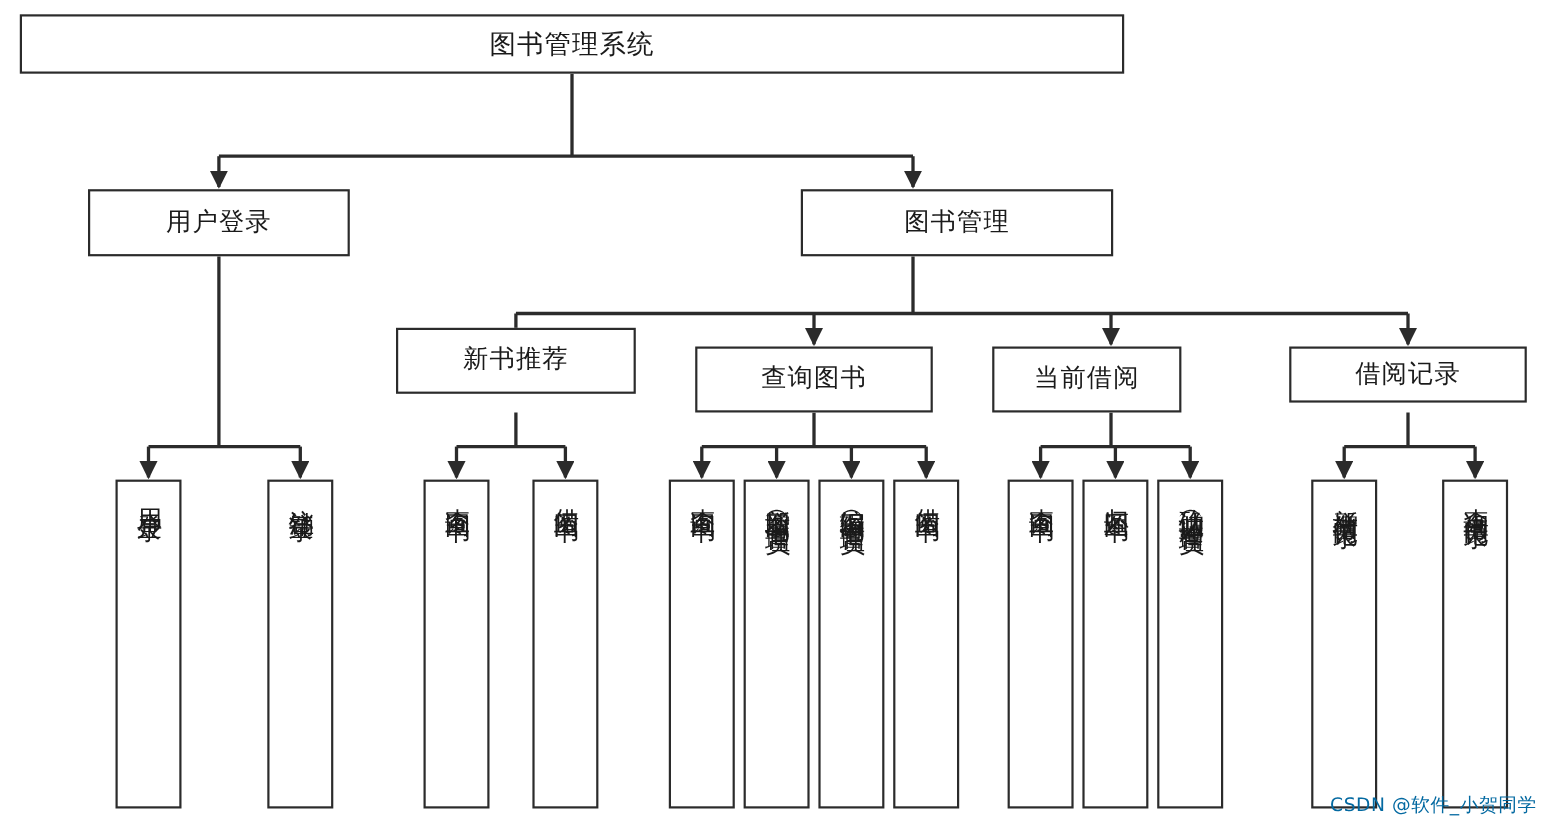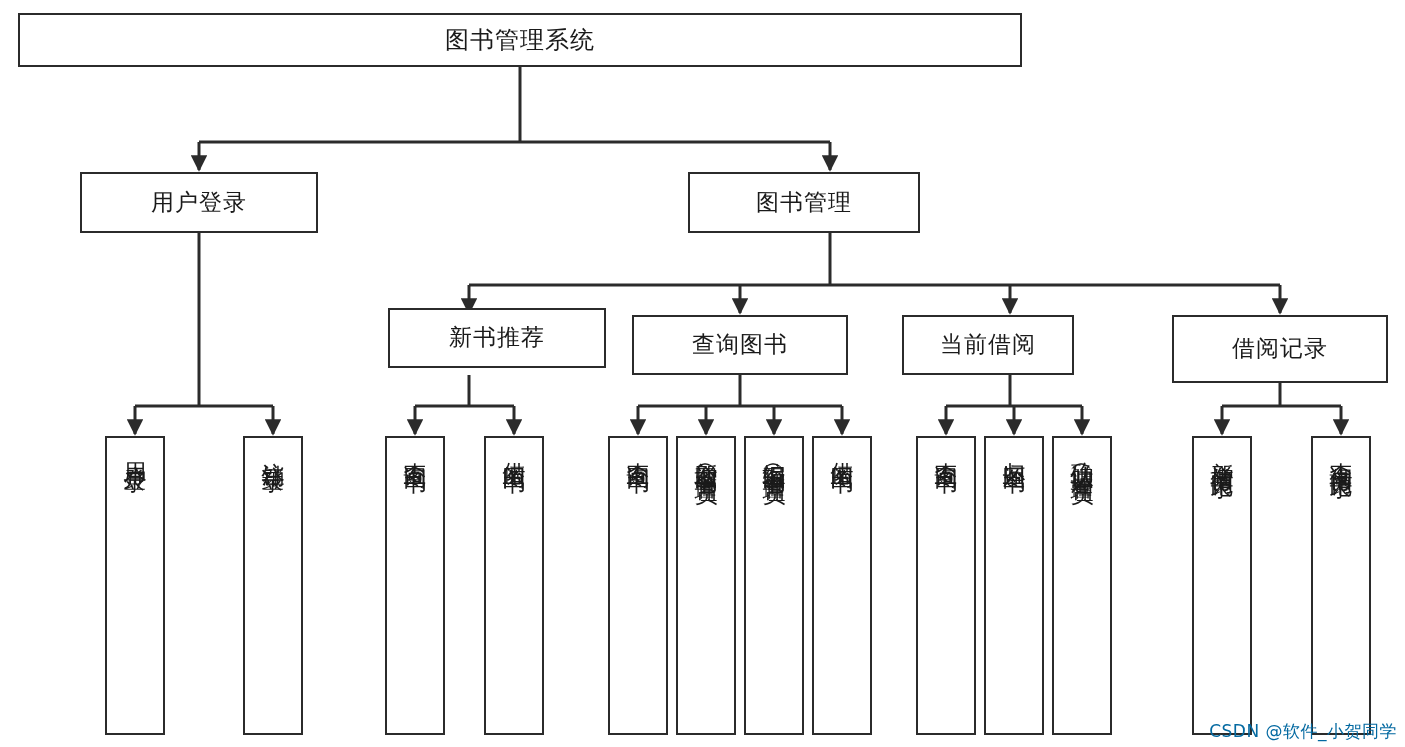--- a/index.html
+++ b/index.html
@@ -119,33 +119,33 @@
       </g>
   </svg>
 
   <div id="nodes-layer">
       <div class="node horizontal root" style="left: 18px; top: 13px; width: 1004px; height: 54px;">
         <span class="node-label">图书管理系统</span>
       </div>
       <div class="node horizontal" style="left: 80px; top: 172px; width: 238px; height: 61px;">
         <span class="node-label">用户登录</span>
       </div>
-      <div class="node horizontal" style="left: 688px; top: 172px; width: 232px; height: 61px;">
+      <div class="node horizontal" style="left: 728px; top: 172px; width: 284px; height: 61px;">
         <span class="node-label">图书管理</span>
       </div>
-      <div class="node horizontal" style="left: 360px; top: 308px; width: 218px; height: 60px; margin-left: 28px;">
+      <div class="node horizontal" style="left: 360px; top: 298px; width: 218px; height: 60px;">
         <span class="node-label">新书推荐</span>
       </div>
       <div class="node horizontal" style="left: 632px; top: 315px; width: 216px; height: 60px;">
         <span class="node-label">查询图书</span>
       </div>
       <div class="node horizontal" style="left: 902px; top: 315px; width: 172px; height: 60px;">
         <span class="node-label">当前借阅</span>
       </div>
-      <div class="node horizontal" style="left: 1172px; top: 315px; width: 216px; height: 68px;">
+      <div class="node horizontal" style="left: 1172px; top: 315px; width: 216px; height: 51px;">
         <span class="node-label">借阅记录</span>
       </div>
       <div class="node vertical" style="left: 105px; top: 436px; width: 60px; height: 299px;">
         <span class="node-label">用户登录</span>
       </div>
       <div class="node vertical" style="left: 243px; top: 436px; width: 60px; height: 299px;">
         <span class="node-label">注销登录</span>
       </div>
       <div class="node vertical" style="left: 385px; top: 436px; width: 60px; height: 299px;">
         <span class="node-label">查询图书</span>

